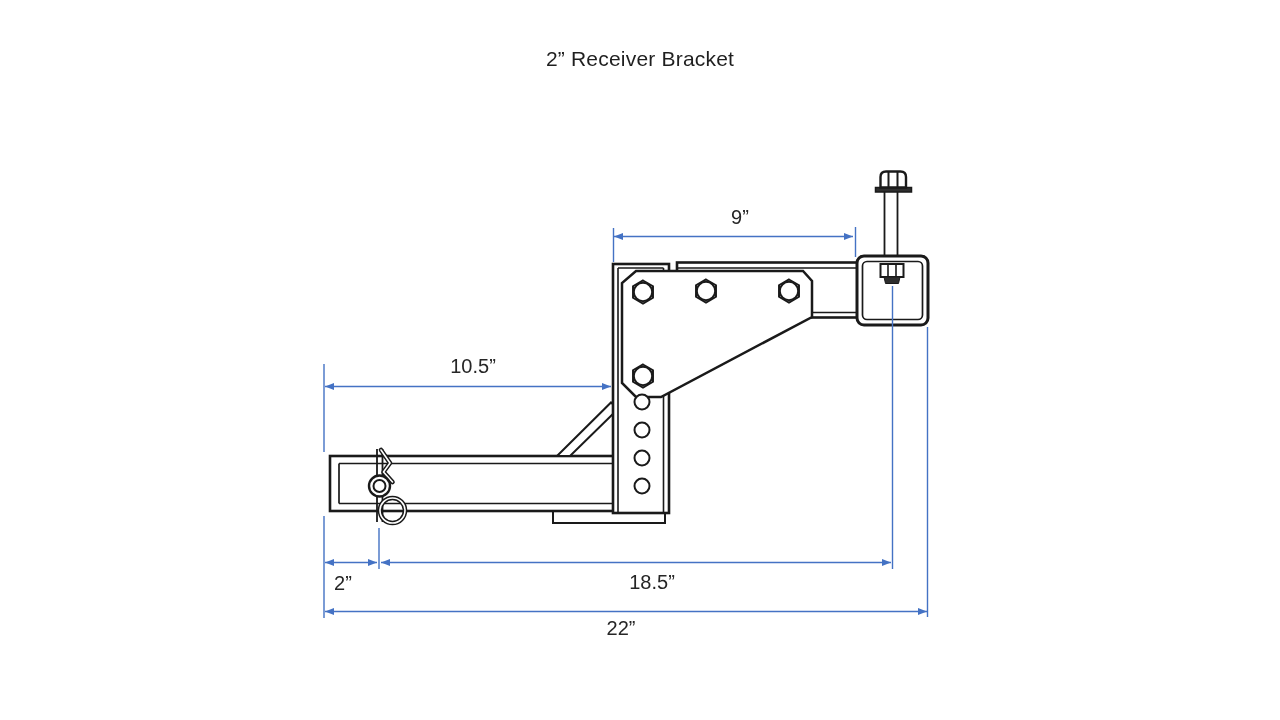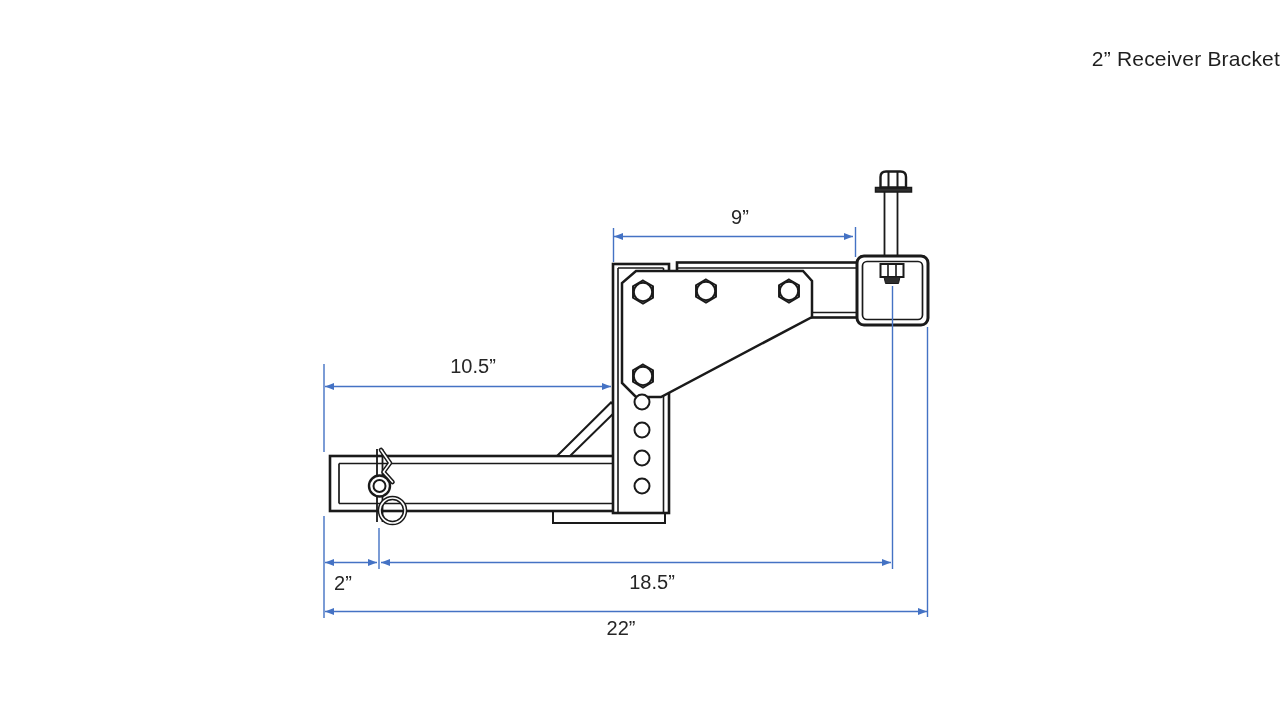--- a/index.html
+++ b/index.html
@@ -6,21 +6,21 @@
   .stage{
     position:relative;
     width:1280px;height:720px;
     background:#ffffff;
     overflow:hidden;
     font-family:"Liberation Sans", sans-serif;
   }
   .title{
     position:absolute;
     top:47px;left:0;right:0;
-    text-align:right;
+    text-align:center;
     font-size:21px;
     color:#1f1f1f;
     letter-spacing:0.2px;
   }
   svg text{
     font-family:"Liberation Sans", sans-serif;
     font-size:20px;
     fill:#262626;
   }
   .ln{stroke:#1a1a1a;fill:none;}

